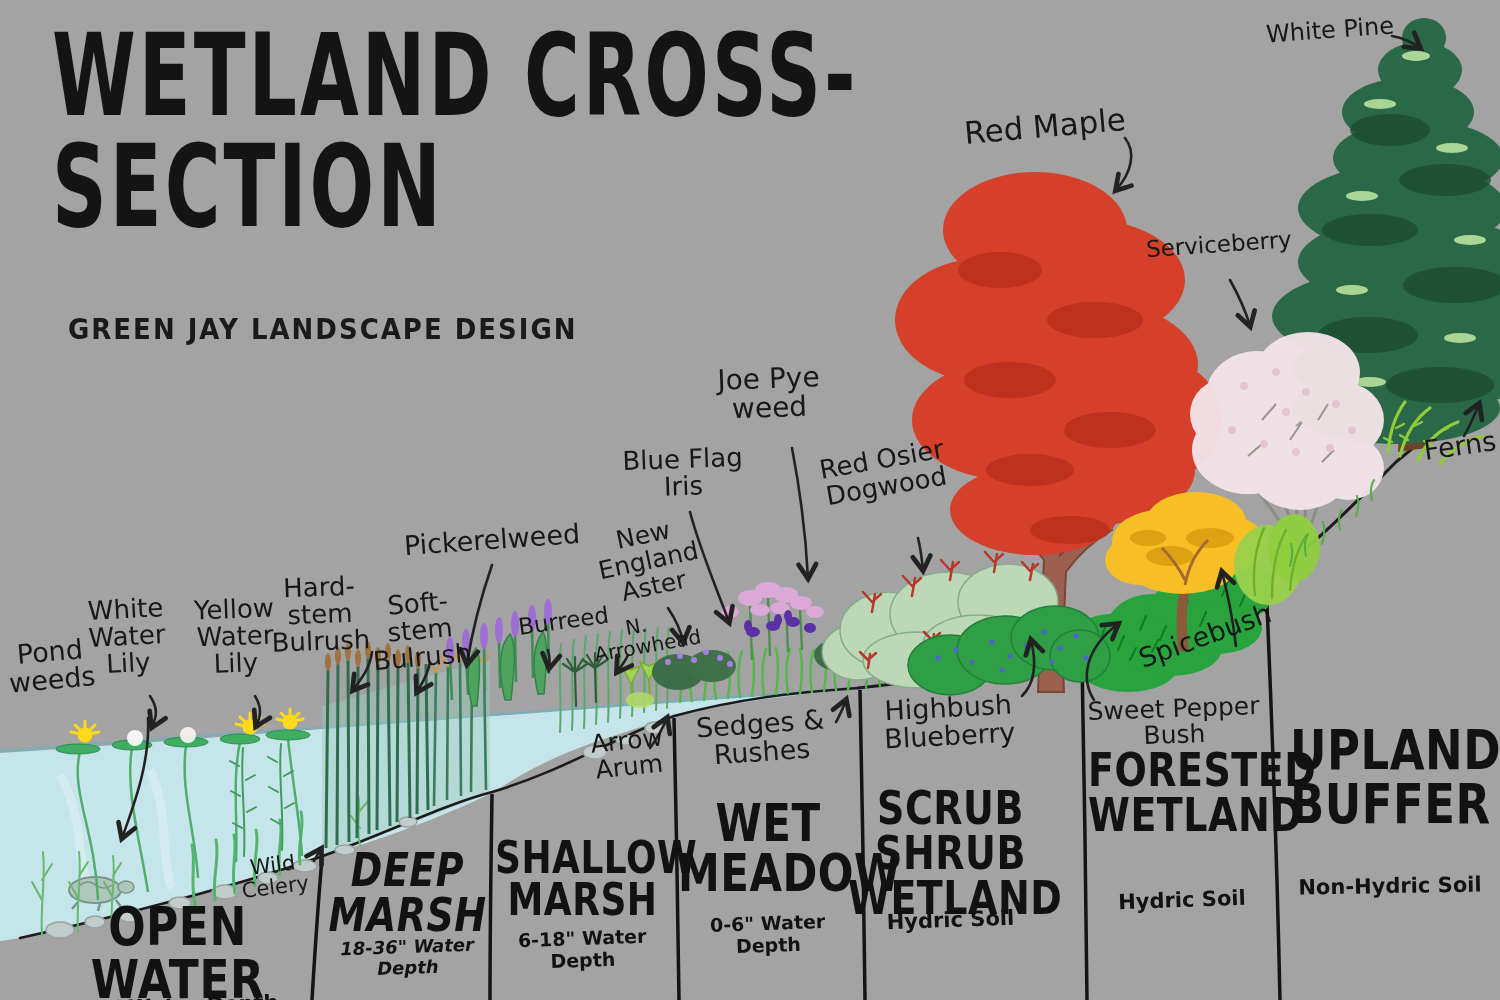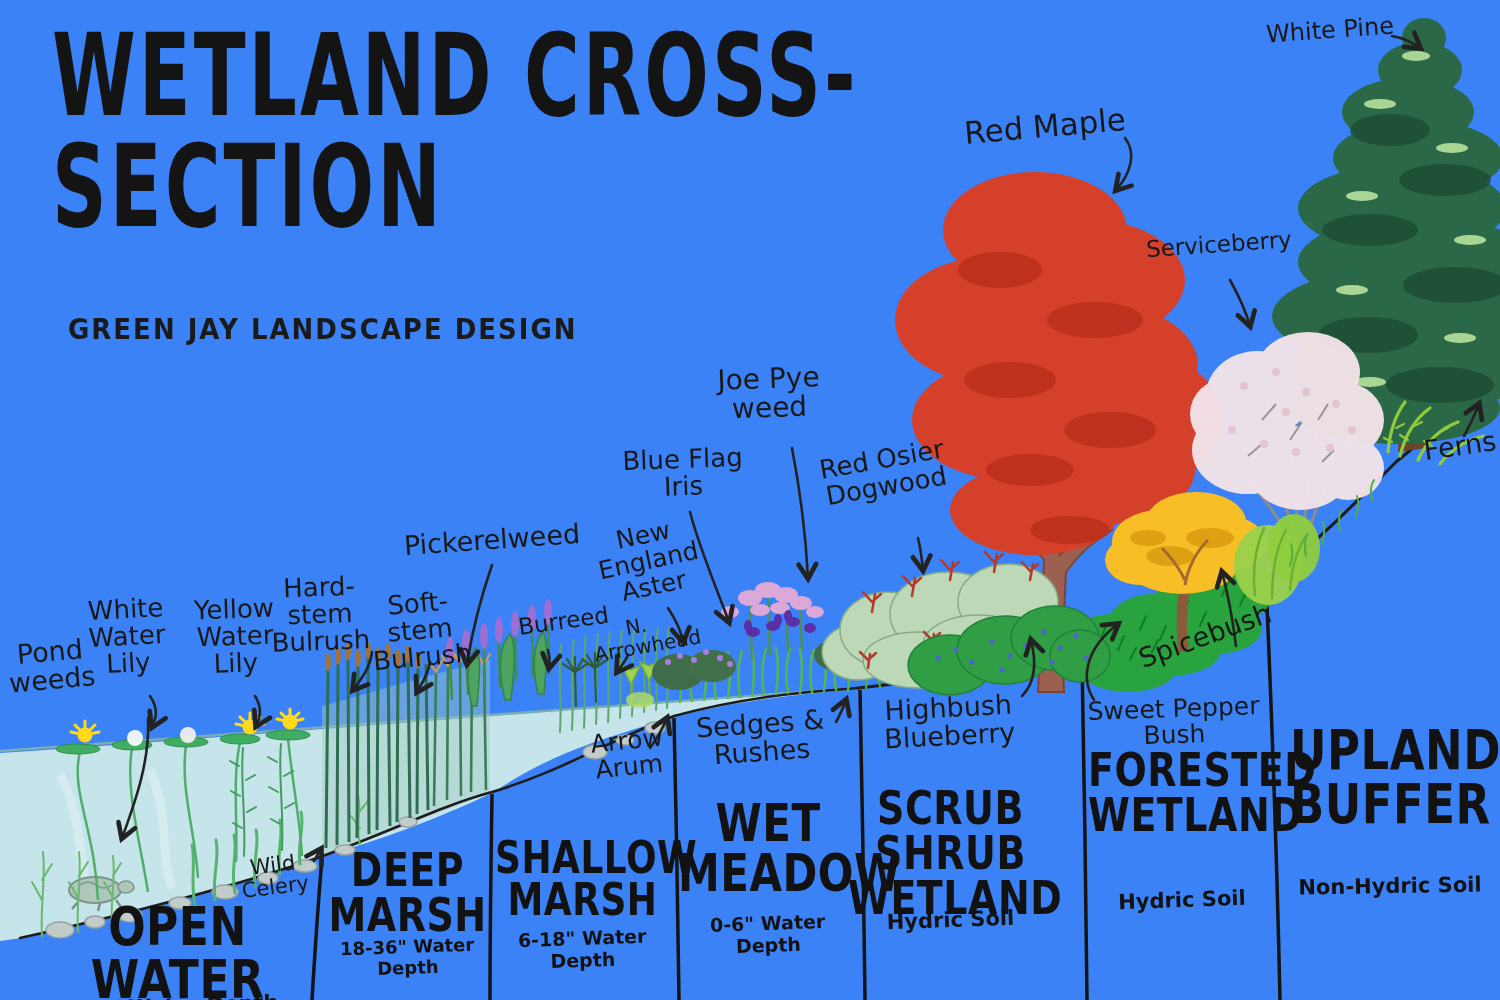--- a/index.html
+++ b/index.html
@@ -1,18 +1,18 @@
 <!DOCTYPE html>
 <html><head>
 <meta charset="utf-8">
 <style>
   html,body{margin:0;padding:0;}
   .stage{
     position:relative;width:1500px;height:1000px;overflow:hidden;
-    background:#3b82f6;
+    background:#a3a3a3;
     font-family:"DejaVu Sans","Liberation Sans",sans-serif;
     color:#1b1b1b;
   }
   .stage svg{position:absolute;left:0;top:0;z-index:1;}
   .txt{position:absolute;z-index:2;}
   .title{
     left:52px;top:20px;width:860px;
     font-size:76px;font-weight:bold;line-height:.98;letter-spacing:3px;
     transform:scaleY(1.5);transform-origin:left top;color:#141414;
   }
@@ -499,21 +499,21 @@
   <div class="txt plabel" style="left:1088px;top:696px;width:172px;font-size:25px;transform:rotate(-2deg);">Sweet Pepper Bush</div>
   <div class="txt plabel" style="left:876px;top:694px;width:146px;font-size:27px;transform:rotate(-3deg);">Highbush Blueberry</div>
   <div class="txt plabel" style="left:692px;top:710px;width:138px;font-size:27px;transform:rotate(-4deg);">Sedges &amp; Rushes</div>
   <div class="txt plabel" style="left:578px;top:728px;width:100px;font-size:25px;transform:rotate(-6deg);">Arrow Arum</div>
   <div class="txt plabel" style="left:220px;top:855px;width:108px;font-size:21px;transform:rotate(-7deg);">Wild Celery</div>
 
   <div class="zone" style="left:35px;top:900px;width:285px;">
     <div class="zname" style="font-size:44px;">OPEN WATER</div>
     <div class="zdetail" style="font-size:21px;margin-top:8px;transform:rotate(-2deg);">3-7' Water Depth</div>
   </div>
-  <div class="zone" style="left:325px;top:848px;width:165px;">
+  <div class="zone" style="left:325px;top:848px;width:165px;font-style:italic;">
     <div class="zname" style="font-size:38px;">DEEP MARSH</div>
     <div class="zdetail" style="font-size:18px;margin-top:14px;transform:rotate(-2deg);">18-36" Water Depth</div>
   </div>
   <div class="zone" style="left:495px;top:836px;width:175px;">
     <div class="zname" style="font-size:36px;">SHALLOW MARSH</div>
     <div class="zdetail" style="font-size:19px;margin-top:20px;transform:rotate(-2deg);">6-18" Water Depth</div>
   </div>
   <div class="zone" style="left:678px;top:798px;width:180px;">
     <div class="zname" style="font-size:42px;">WET MEADOW</div>
     <div class="zdetail" style="font-size:19px;margin-top:32px;transform:rotate(-2deg);">0-6" Water Depth</div>

